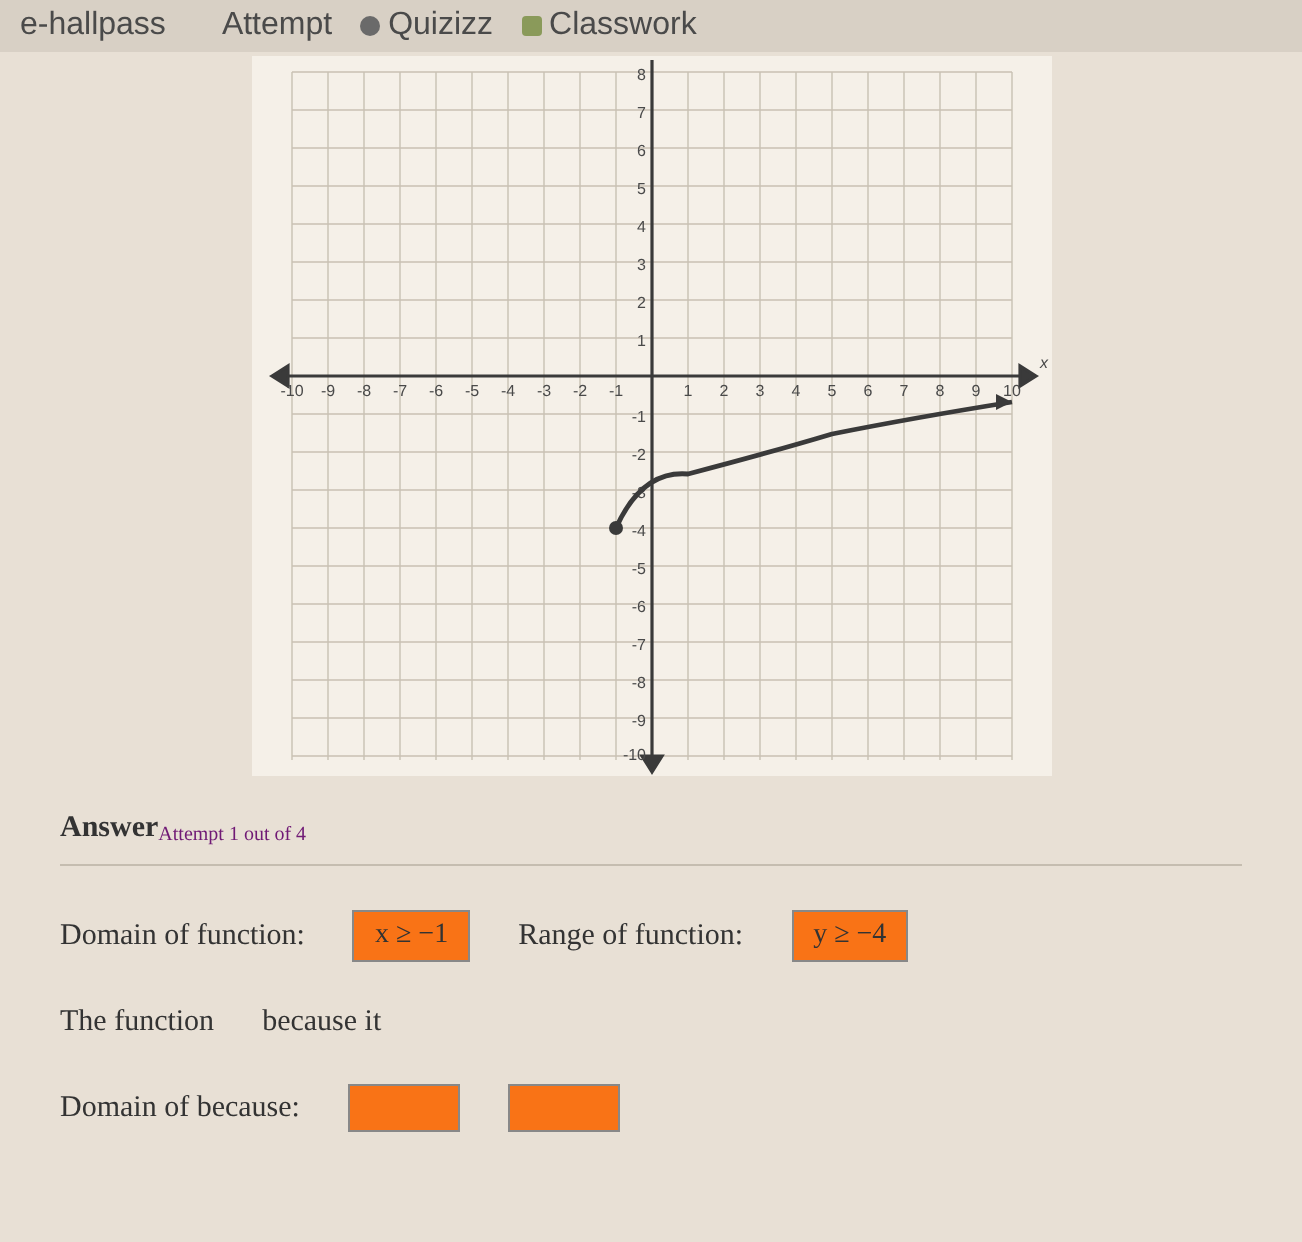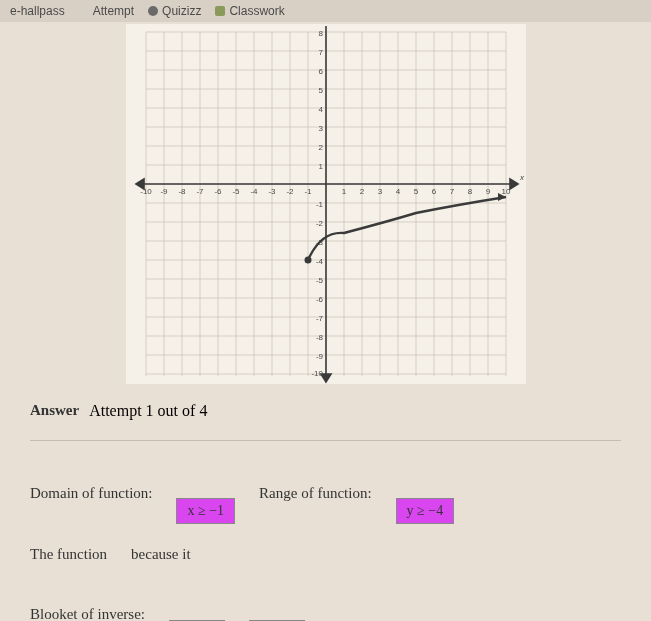--- a/index.html
+++ b/index.html
@@ -9,21 +9,21 @@
       width: 651px;
       height: 621px;
       overflow: hidden;
       position: relative;
     }
     .bookmarks {
       display: flex;
       gap: 14px;
       padding: 4px 10px;
       font-family: Arial, sans-serif;
-      font-size: 12px;
+      font-size: 16px;
       color: #4a4a4a;
       background: #d8d0c5;
       align-items: center;
     }
     .bookmarks .item {
       display: flex;
       align-items: center;
       gap: 4px;
       cursor: pointer;
     }
@@ -39,55 +39,53 @@
       padding-top: 2px;
     }
     svg.graph {
       background: #f5f0e8;
     }
     .answer-section {
       padding: 18px 30px 10px 30px;
     }
     .answer-header {
       display: flex;
-      align-items: flex-start;
-      gap: 10px;
+      align-items: flex-end;
       border-bottom: 1px solid #c5bdb0;
-      padding-bottom: 20px;
+      padding-bottom: 9px;
       margin-bottom: 22px;
     }
     .answer-label {
       font-weight: bold;
       font-size: 15px;
       color: #333;
     }
     .attempt {
-      font-size: 16px;
-      color: #000000;
+      font-size: 10px;
+      color: #701a75;
     }
     .row {
       display: flex;
       align-items: center;
       gap: 24px;
       margin-bottom: 22px;
       font-size: 15px;
       color: #333;
     }
     .field-box {
       border: 1px solid #888;
       padding: 4px 10px;
       min-width: 56px;
       min-height: 24px;
-      background: #d946ef;
+      background: #f97316;
       font-family: 'Times New Roman', serif;
       font-size: 14px;
       display: inline-flex;
       align-items: center;
       justify-content: center;
-      margin-top: 35px;
     }
     .select-box {
       border: 1px solid #888;
       padding: 4px 20px 4px 10px;
       background: #f2ece2;
       font-size: 14px;
       position: relative;
       font-family: Georgia, serif;
     }
     .select-box::after {
@@ -238,17 +236,17 @@
     <span>Range of function:</span>
     <span class="field-box">y ≥ −4</span>
   </div>
 
   <div class="row">
     <span>The function</span>
     <span>because it</span>
   </div>
 
   <div class="row">
-    <span>Blooket of inverse:</span>
+    <span>Domain of because:</span>
     <span class="field-box"></span>
     <span class="field-box"></span>
   </div>
 </div>
 
 </body></html>

